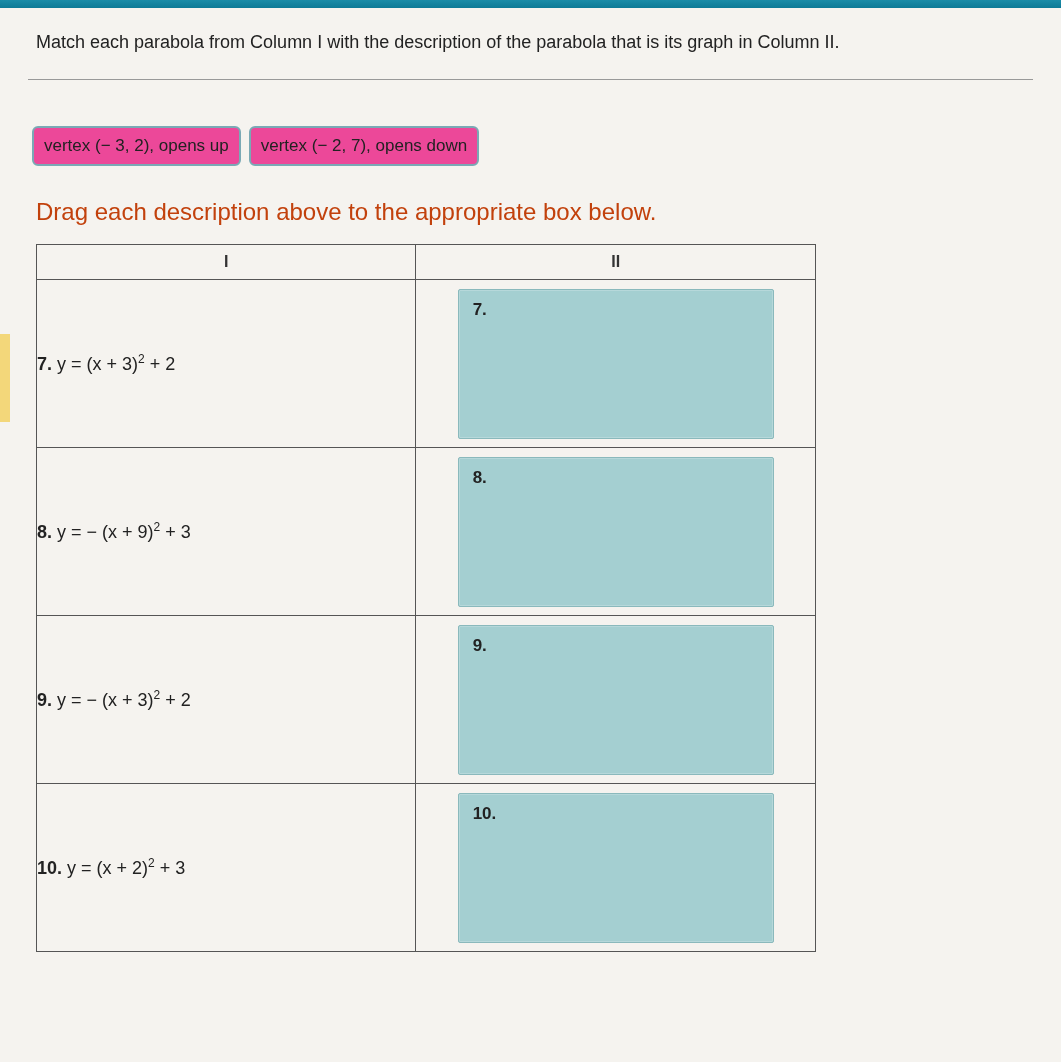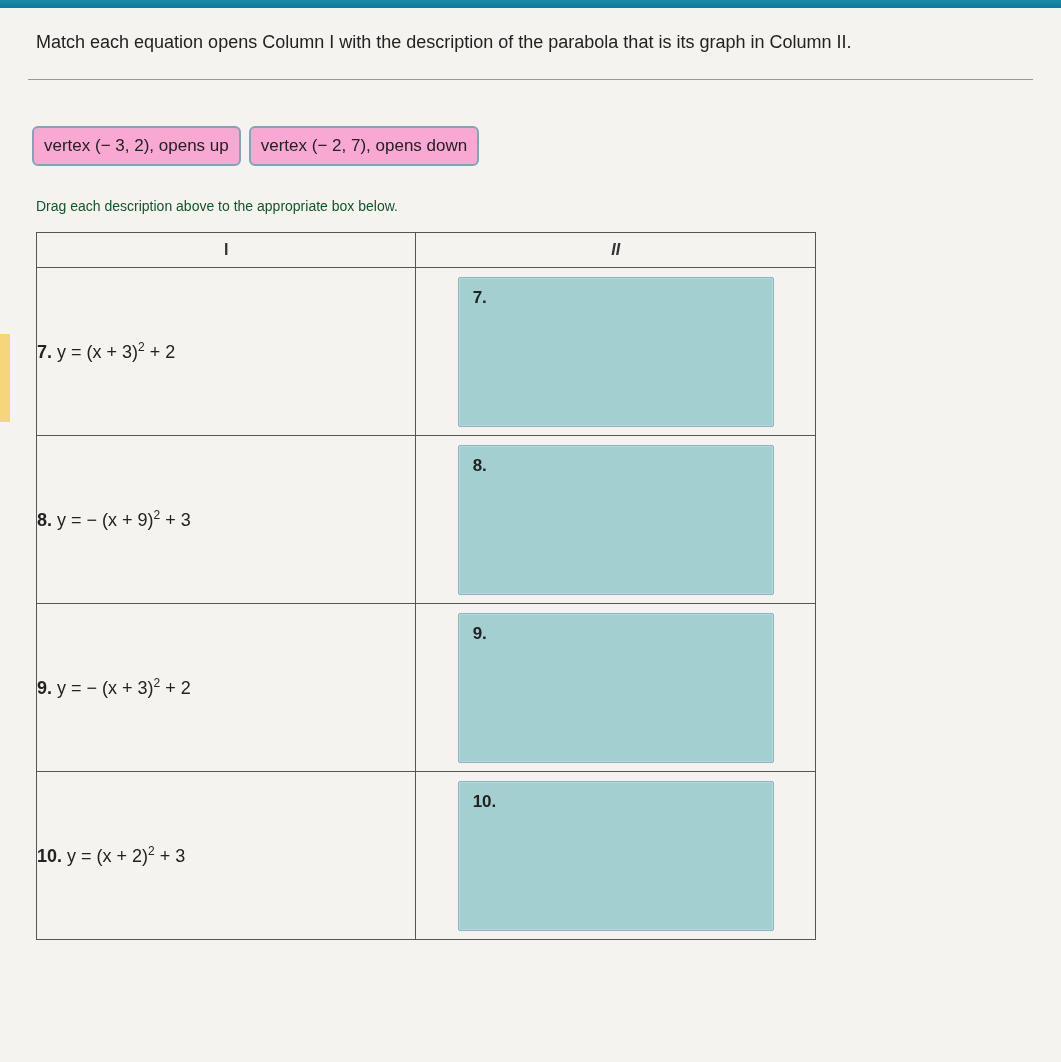--- a/index.html
+++ b/index.html
@@ -29,32 +29,32 @@
     margin: 0 0 46px 0;
   }
   .chip-row {
     display: flex;
     gap: 8px;
     margin: 0 0 32px 4px;
     flex-wrap: nowrap;
   }
   .chip {
     border: 2px solid #7aa9b5;
-    background: #f9a8d4;
+    background: #ec4899;
     border-radius: 6px;
     padding: 8px 10px;
     font-size: 17px;
     color: #222;
     white-space: nowrap;
     cursor: grab;
     user-select: none;
   }
   .sub-instructions {
-    font-size: 14px;
-    color: #14532d;
+    font-size: 24px;
+    color: #c2410c;
     margin: 0 0 18px 8px;
   }
   .match-table {
     border: 1px solid #555;
     border-collapse: collapse;
     width: 780px;
     margin-left: 8px;
     background: transparent;
   }
   .match-table th {
@@ -65,21 +65,21 @@
     padding: 8px 4px;
     font-family: Arial, Helvetica, sans-serif;
   }
   .match-table td {
     border: 1px solid #555;
     vertical-align: middle;
     padding: 0;
     height: 168px;
   }
   .col-1 { width: 380px; }
-  .col-2 { width: 400px; font-style: italic; }
+  .col-2 { width: 400px; }
   .eq-cell {
     padding: 0 8px;
     font-size: 18px;
     color: #222;
   }
   .eq-line {
     white-space: nowrap;
     margin-top: 12px;
   }
   .eq-line b { font-weight: bold; }
@@ -115,21 +115,21 @@
   }
 </style>
 </head>
 <body>
 
 <div class="top-bar"></div>
 
 <div class="page">
   <div class="yellow-tab"></div>
 
-  <p class="instructions">Match each equation opens Column I with the description of the parabola that is its graph in Column II.</p>
+  <p class="instructions">Match each parabola from Column I with the description of the parabola that is its graph in Column II.</p>
 
   <div class="hr"></div>
 
   <div class="chip-row">
     <div class="chip">vertex (− 3, 2), opens up</div>
     <div class="chip">vertex (− 2, 7), opens down</div>
   </div>
 
   <p class="sub-instructions">Drag each description above to the appropriate box below.</p>
 

